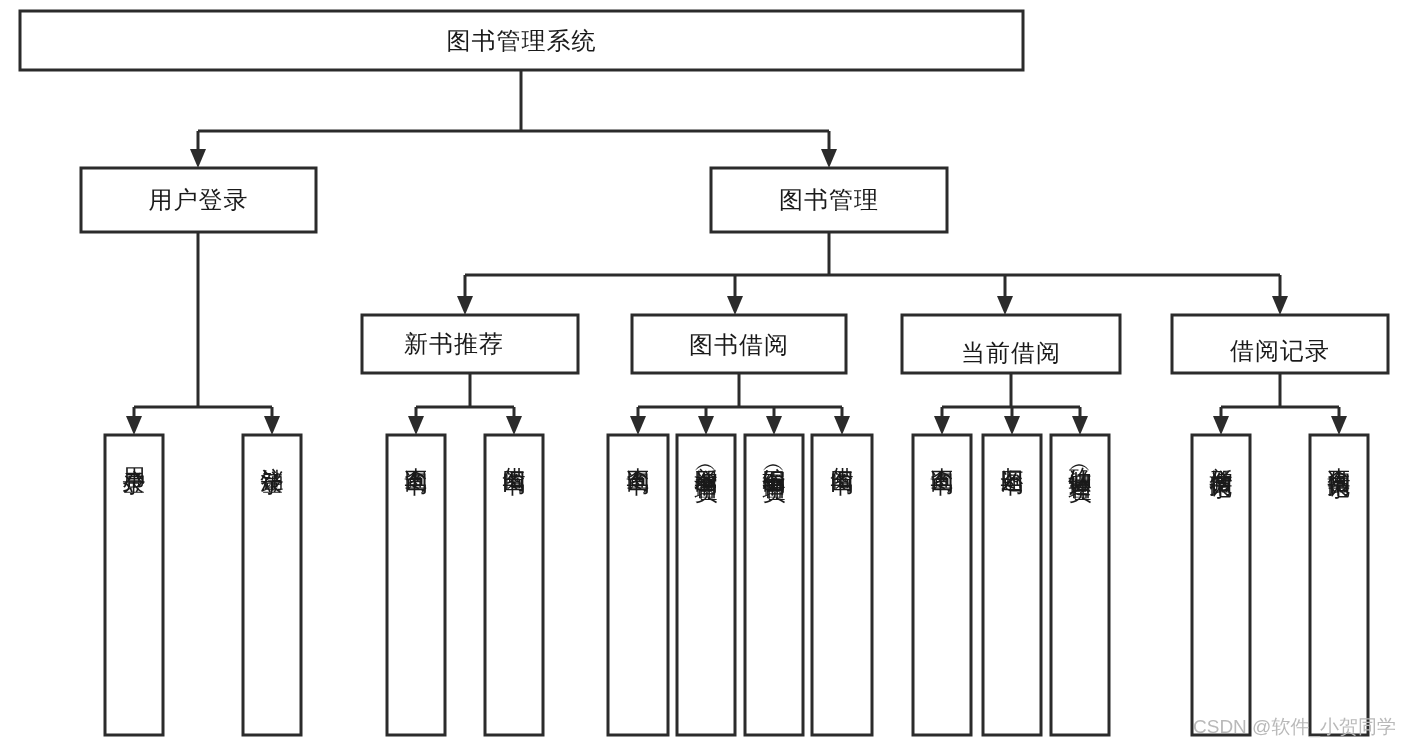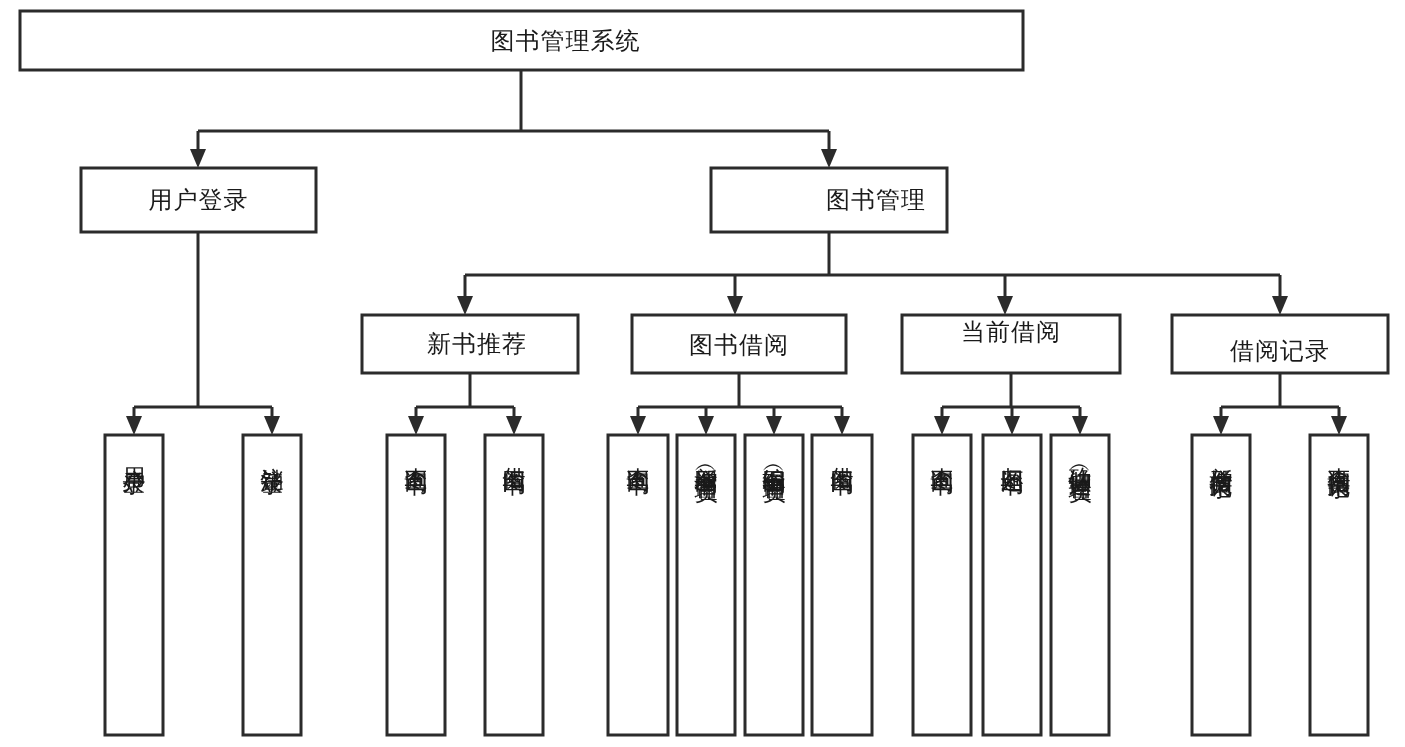--- a/index.html
+++ b/index.html
@@ -158,36 +158,36 @@
         <rect x="812" y="435" width="60" height="300" class="node-box"></rect>
         <rect x="913" y="435" width="58" height="300" class="node-box"></rect>
         <rect x="983" y="435" width="58" height="300" class="node-box"></rect>
         <rect x="1051" y="435" width="58" height="300" class="node-box"></rect>
         <rect x="1192" y="435" width="58" height="300" class="node-box"></rect>
         <rect x="1310" y="435" width="58" height="300" class="node-box"></rect>
       </g>
   </svg>
 
   <div id="label-layer">
-      <div class="hlabel-wrap" style="left: 20px; top: 11px; width: 1003px; height: 59px; padding-left: 44px;">
+      <div class="hlabel-wrap" style="left: 20px; top: 11px; width: 1003px; height: 59px;">
         <div class="hlabel-text">图书管理系统</div>
       </div>
       <div class="hlabel-wrap" style="left: 81px; top: 168px; width: 235px; height: 64px;">
         <div class="hlabel-text">用户登录</div>
       </div>
-      <div class="hlabel-wrap" style="left: 711px; top: 168px; width: 236px; height: 64px; margin-left: 47px;">
+      <div class="hlabel-wrap" style="left: 711px; top: 168px; width: 236px; height: 64px;">
         <div class="hlabel-text">图书管理</div>
       </div>
-      <div class="hlabel-wrap" style="left: 369px; top: 315px; width: 216px; height: 58px;">
+      <div class="hlabel-wrap" style="left: 346px; top: 315px; width: 216px; height: 58px;">
         <div class="hlabel-text">新书推荐</div>
       </div>
       <div class="hlabel-wrap" style="left: 632px; top: 315px; width: 214px; height: 60px;">
         <div class="hlabel-text">图书借阅</div>
       </div>
-      <div class="hlabel-wrap" style="left: 902px; top: 303px; width: 218px; height: 58px;">
+      <div class="hlabel-wrap" style="left: 902px; top: 324px; width: 218px; height: 58px;">
         <div class="hlabel-text">当前借阅</div>
       </div>
       <div class="hlabel-wrap" style="left: 1172px; top: 315px; width: 216px; height: 71px;">
         <div class="hlabel-text">借阅记录</div>
       </div>
       <div class="vlabel-wrap" style="left: 105px; top: 435px; width: 58px; height: 300px; align-items: flex-start; padding-top: 14px; box-sizing: border-box;">
         <div class="vlabel-text">用户登录</div>
       </div>
       <div class="vlabel-wrap" style="left: 243px; top: 435px; width: 58px; height: 300px; align-items: flex-start; padding-top: 14px; box-sizing: border-box;">
         <div class="vlabel-text">注销登录</div>
@@ -220,14 +220,15 @@
         <div class="vlabel-text">确认归还（管理员）</div>
       </div>
       <div class="vlabel-wrap" style="left: 1192px; top: 435px; width: 58px; height: 300px; align-items: flex-start; padding-top: 14px; box-sizing: border-box;">
         <div class="vlabel-text">新增借阅记录</div>
       </div>
       <div class="vlabel-wrap" style="left: 1310px; top: 435px; width: 58px; height: 300px; align-items: flex-start; padding-top: 14px; box-sizing: border-box;">
         <div class="vlabel-text">查询借阅记录</div>
       </div>
     </div>
 
+  <div class="watermark" style="left: 1193px; top: 714px;">CSDN @软件_小贺同学</div>
 
 </div>
 
 </body></html>

